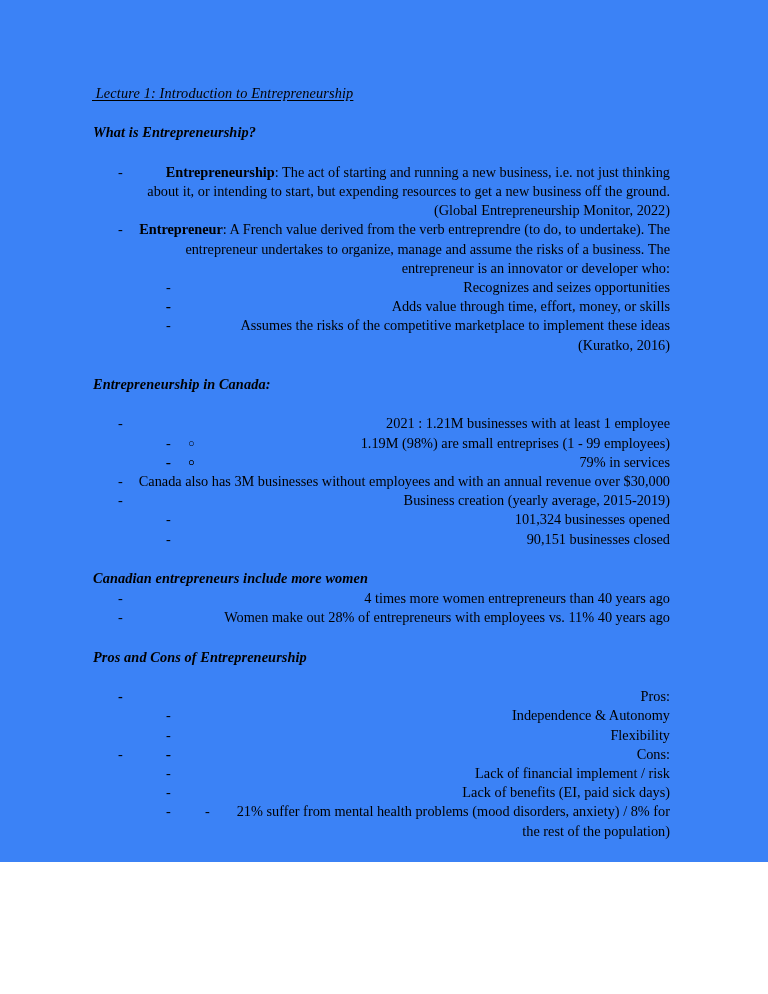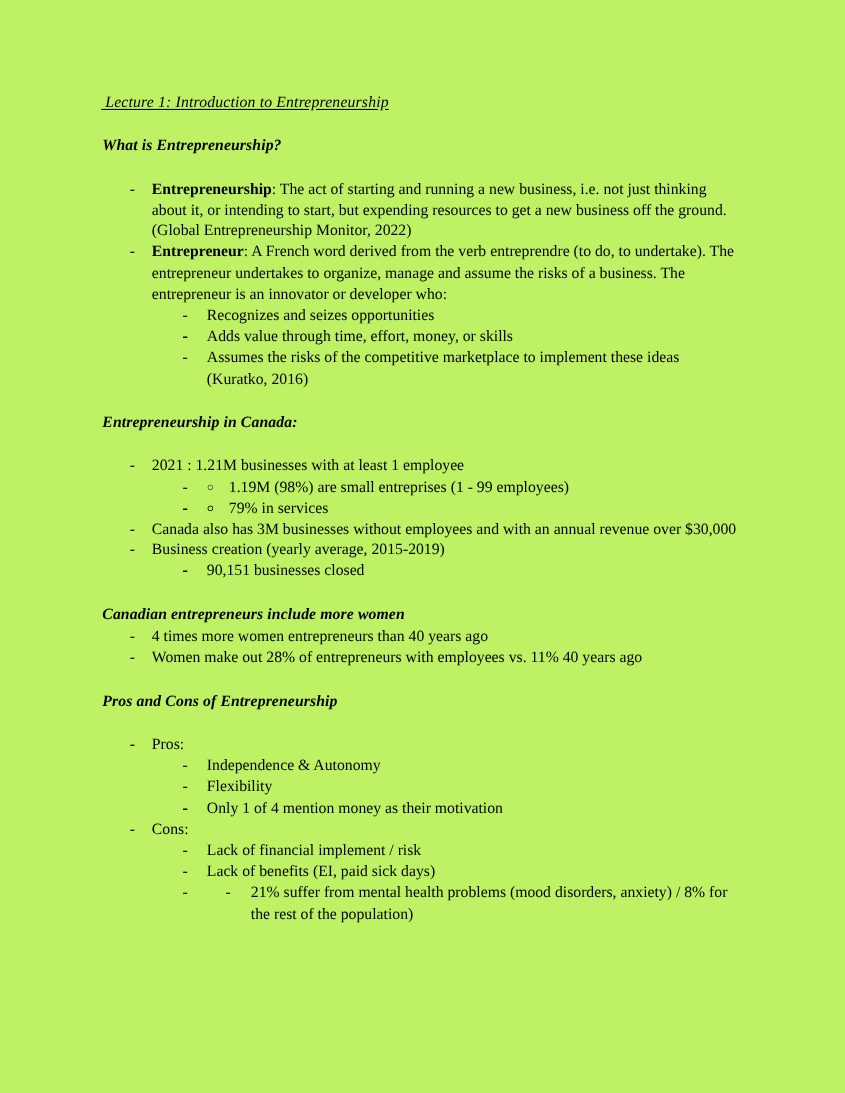--- a/index.html
+++ b/index.html
@@ -9,22 +9,22 @@
     background: #ffffff;
   }
   body {
     font-family: "Liberation Serif", "DejaVu Serif", serif;
     color: #000000;
     -webkit-font-smoothing: antialiased;
   }
   .page {
     position: relative;
     width: 768px;
-    height: 994px;
-    background: #bef264;
+    height: 862px;
+    background: #3b82f6;
     box-sizing: border-box;
     overflow: hidden;
   }
   .doc {
     position: absolute;
     left: 92px;
     top: 84px;
     width: 578px;
   }
 
@@ -63,20 +63,21 @@
     display: block;
   }
   .row > .marker {
     position: absolute;
     top: 0;
     display: block;
     text-align: left;
   }
   .row > .body {
     display: block;
+    text-align: right;
   }
 
   
   .lvl1 { padding-left: 46px; }
   .lvl1 > .marker { left: 26px; }
 
   
   .lvl2 { padding-left: 96px; }
   .lvl2 > .marker { left: 74px; }
 
@@ -111,21 +112,21 @@
 
     <div id="sections-root">
         <div class="heading">What is Entrepreneurship?</div>
         <div class="sp-1"></div>
         <div class="row lvl1">
           <span class="marker">-</span>
           <span class="body"><span class="b">Entrepreneurship</span><span>: The act of starting and running a new business, i.e. not just thinking about it, or intending to start, but expending resources to get a new business off the ground. (Global Entrepreneurship Monitor, 2022)</span></span>
         </div>
         <div class="row lvl1">
           <span class="marker">-</span>
-          <span class="body"><span class="b">Entrepreneur</span><span>: A French word derived from the verb </span><span class="i">entreprendre</span><span> (to do, to undertake). The entrepreneur undertakes to organize, manage and assume the risks of a business. The entrepreneur is an innovator or developer who:</span></span>
+          <span class="body"><span class="b">Entrepreneur</span><span>: A French value derived from the verb </span><span class="i">entreprendre</span><span> (to do, to undertake). The entrepreneur undertakes to organize, manage and assume the risks of a business. The entrepreneur is an innovator or developer who:</span></span>
         </div>
         <div class="row lvl2">
           <span class="marker">-</span>
           <span class="body"><span>Recognizes and seizes opportunities</span></span>
         </div>
         <div class="row lvl2">
           <span class="marker">-</span>
         </div>
         <div class="row lvl2">
           <span class="marker">-</span>
@@ -159,20 +160,21 @@
         <div class="row lvl1">
           <span class="marker">-</span>
           <span class="body"><span>Canada also has 3M businesses without employees and with an annual revenue over $30,000</span></span>
         </div>
         <div class="row lvl1">
           <span class="marker">-</span>
           <span class="body"><span>Business creation (yearly average, 2015-2019)</span></span>
         </div>
         <div class="row lvl2">
           <span class="marker">-</span>
+          <span class="body"><span>101,324 businesses opened</span></span>
         </div>
         <div class="row lvl2">
           <span class="marker">-</span>
           <span class="body"><span>90,151 businesses closed</span></span>
         </div>
         <div class="sp-1"></div>
         <div class="heading">Canadian entrepreneurs include more women</div>
         <div class="row lvl1">
           <span class="marker">-</span>
           <span class="body"><span>4 times more women entrepreneurs than 40 years ago</span></span>
@@ -194,21 +196,20 @@
         </div>
         <div class="row lvl2">
           <span class="marker">-</span>
           <span class="body"><span>Flexibility</span></span>
         </div>
         <div class="row lvl2">
           <span class="marker">-</span>
         </div>
         <div class="row lvl2">
           <span class="marker">-</span>
-          <span class="body"><span>Only 1 of 4 mention money as their motivation</span></span>
         </div>
         <div class="row lvl1">
           <span class="marker">-</span>
           <span class="body"><span>Cons:</span></span>
         </div>
         <div class="row lvl2">
           <span class="marker">-</span>
           <span class="body"><span>Lack of financial implement / risk</span></span>
         </div>
         <div class="row lvl2">

